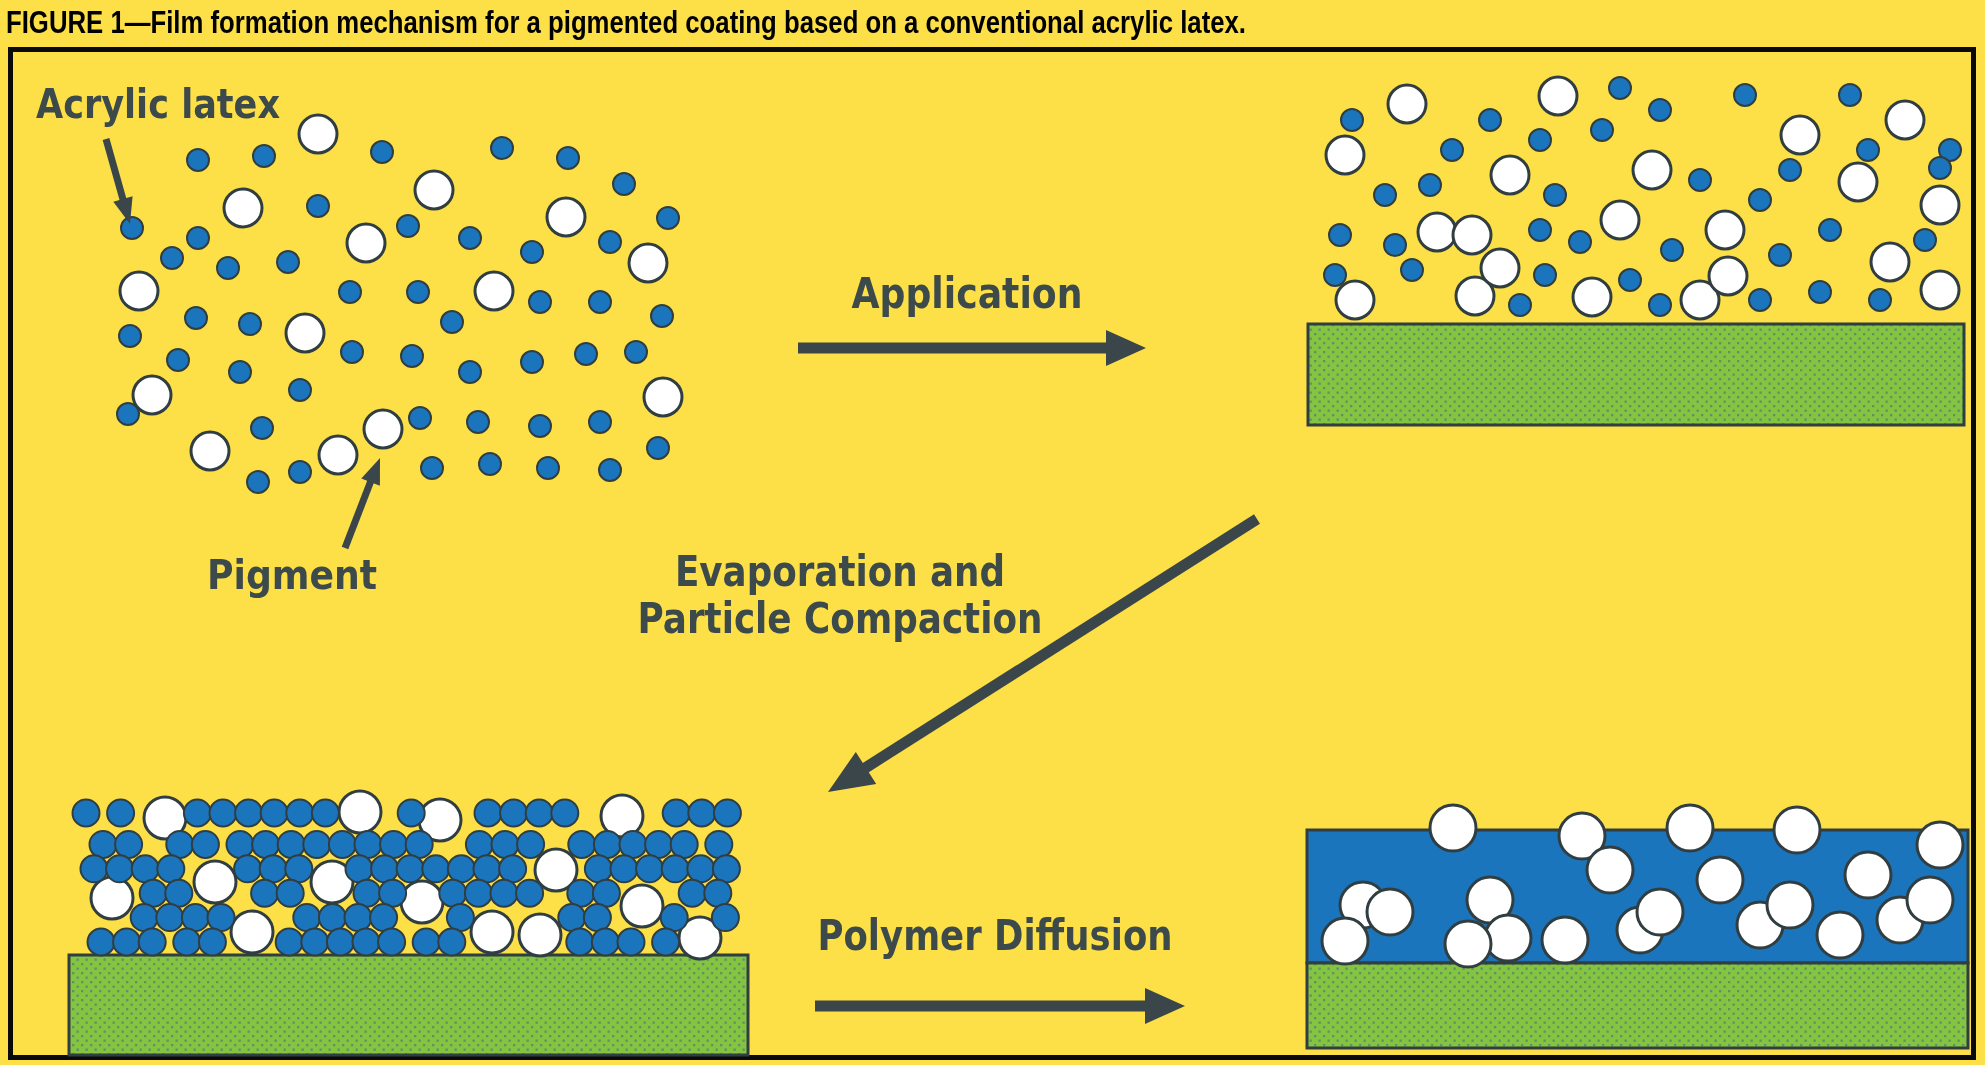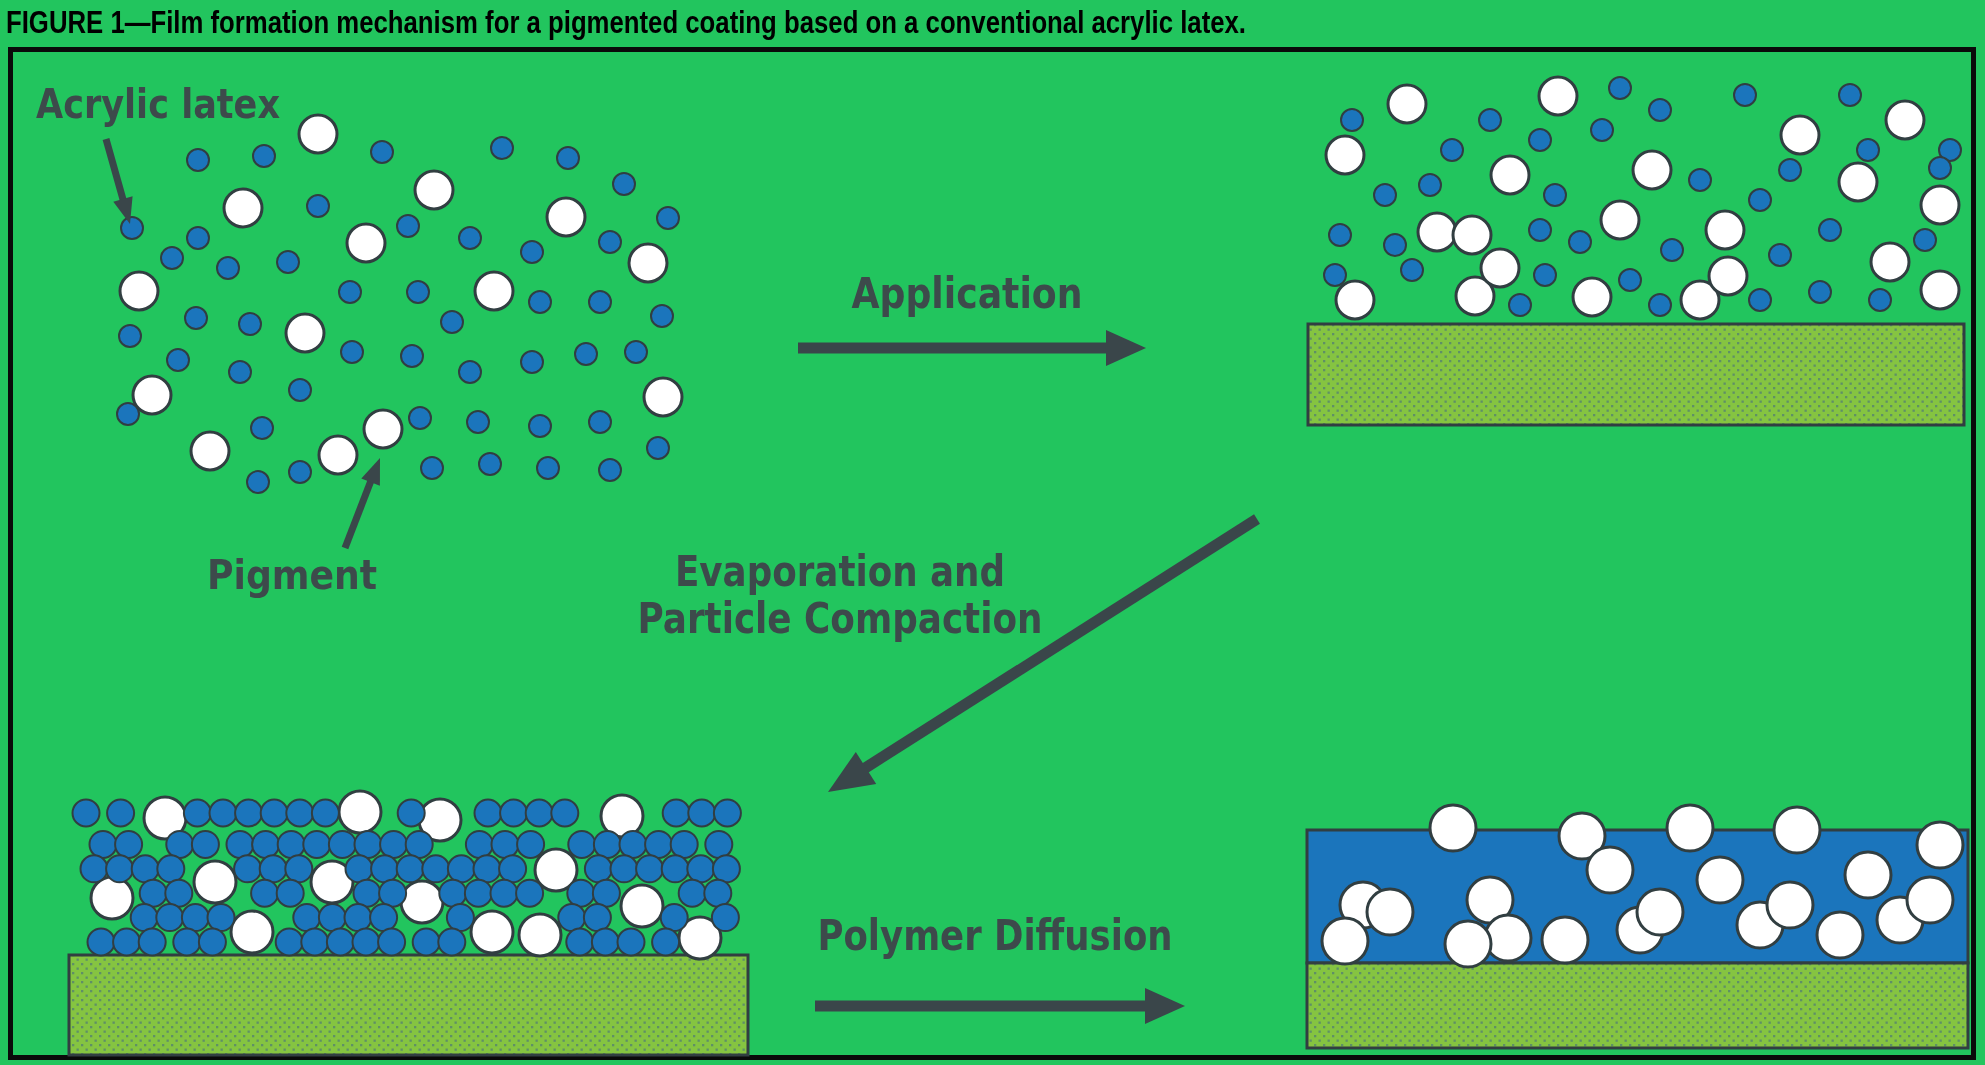--- a/index.html
+++ b/index.html
@@ -6,21 +6,21 @@
     --latex-blue:#1b75bc;
     --outline-dark:#313e41;
     --text-dark:#3d4a4b;
     --arrow-dark:#3a464a;
     --substrate-green:#85c441;
     --substrate-dot:#5f9066;
     --frame-black:#0a0a0a;
     --pigment-white:#ffffff;
   }
   html,body{margin:0;padding:0;background:#fff;}
-  .stage{width:1985px;height:1065px;position:relative;background:#22c55e;}
+  .stage{width:1985px;height:1065px;position:relative;background:#fde047;}
   svg{display:block;}
   .fig-title{
     font-family:"Liberation Sans",sans-serif;
     font-weight:bold;
     fill:#000;
   }
   .label{
     font-family:"DejaVu Sans",sans-serif;
     font-weight:bold;
     fill:var(--text-dark);

